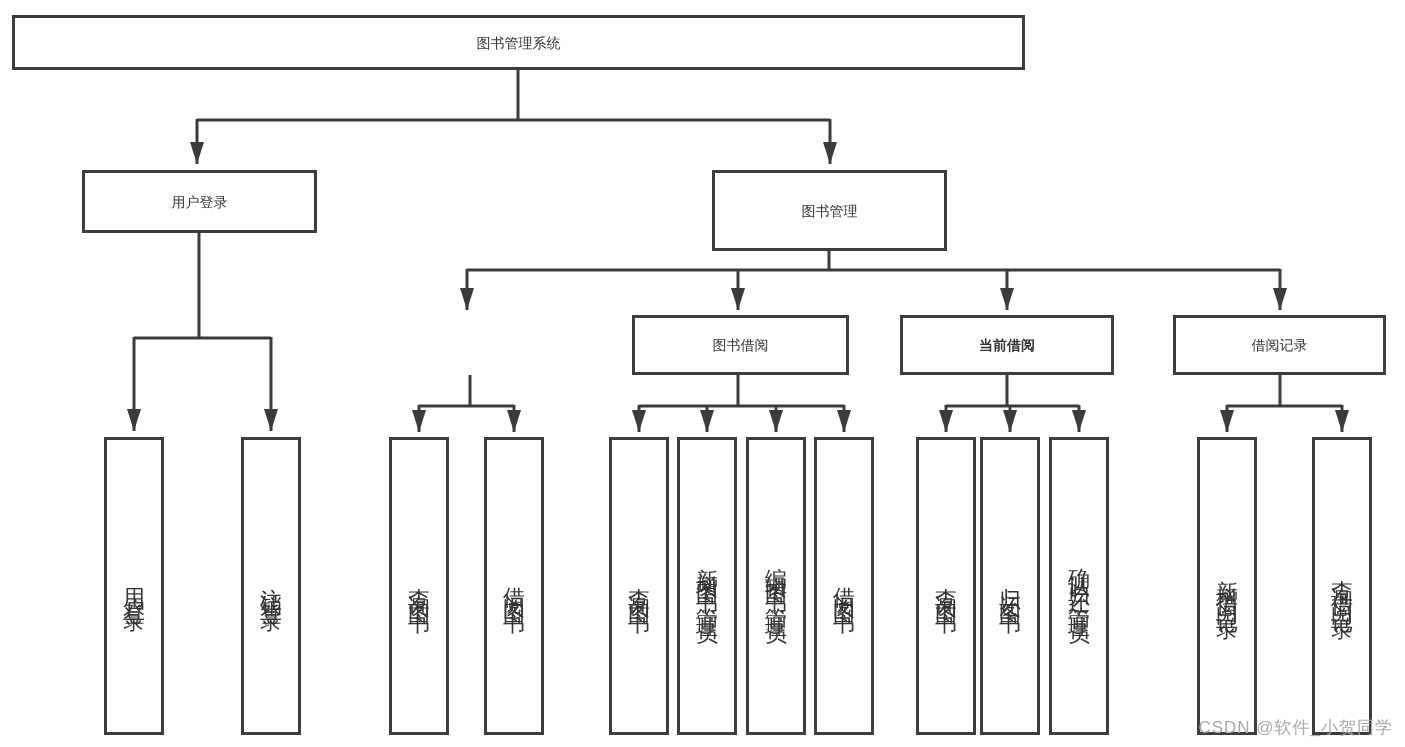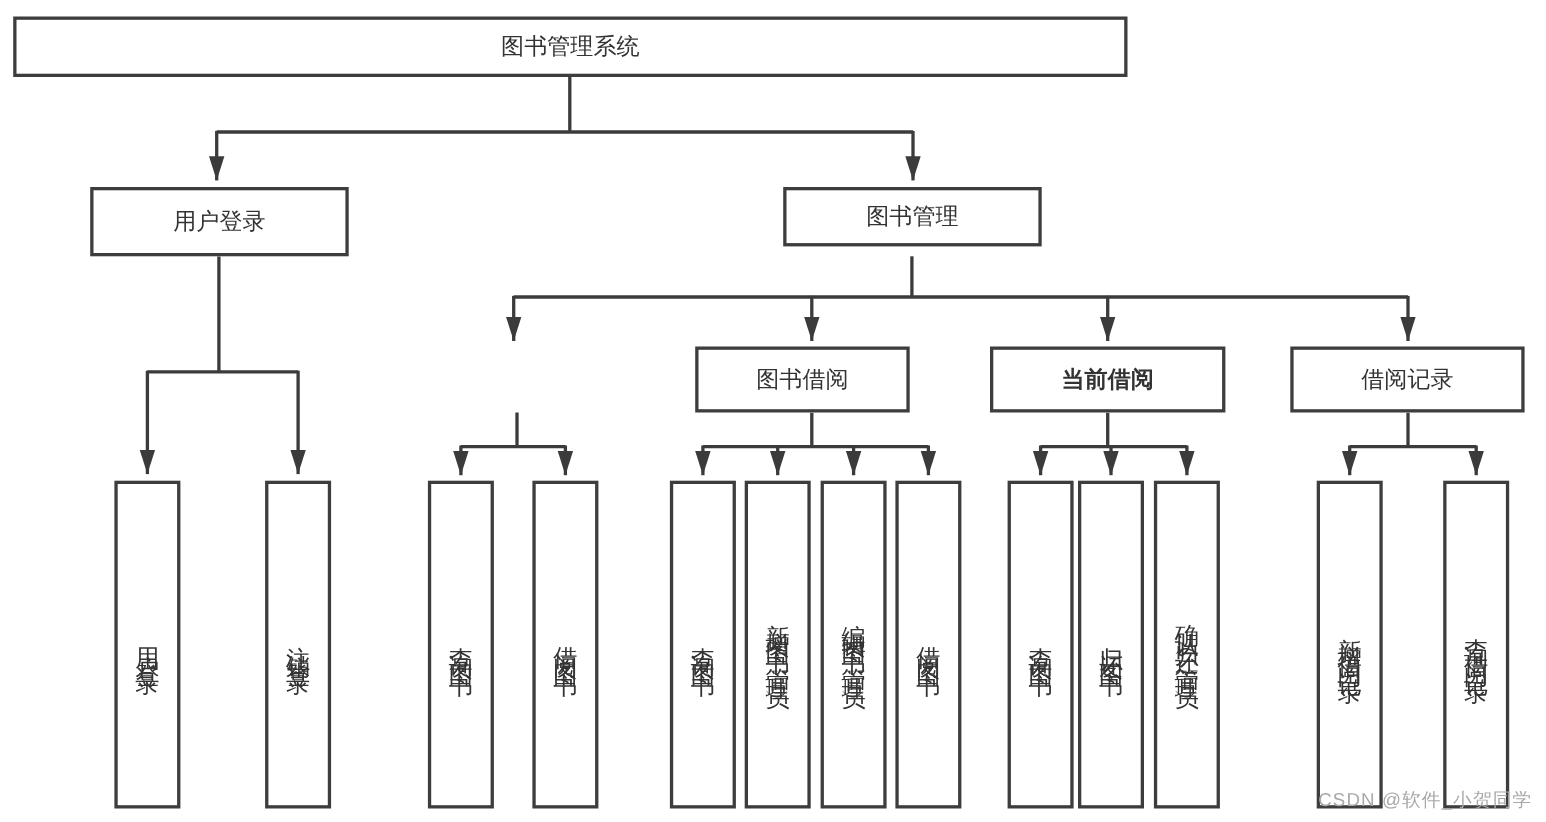--- a/index.html
+++ b/index.html
@@ -25,40 +25,40 @@
   .box {
     position: absolute;
     box-sizing: border-box;
     background: #ffffff;
     border: 3px solid #3d3d3d;
     display: flex;
     align-items: center;
     justify-content: center;
     text-align: center;
     color: #333333;
-    font-size: 21px;
+    font-size: 14px;
     line-height: 1;
     white-space: nowrap;
   }
   
   .vbox {
     writing-mode: vertical-rl;
     text-orientation: mixed;
     font-size: 22px;
     letter-spacing: 8px;
     width: 60px;
     top: 437px;
     height: 298px;
   }
   
   .p-root   { left: 12px;  top: 15px;  width: 1013px; height: 55px; }
   .p-login  { left: 82px;  top: 170px; width: 235px;  height: 63px; }
-  .p-mgmt   { left: 712px; top: 170px; width: 235px;  height: 54px; }
+  .p-mgmt   { left: 712px; top: 170px; width: 235px;  height: 81px; }
   .p-l3-0   { left: 363px; top: 315px; width: 214px;  height: 60px; }
-  .p-l3-1   { left: 632px; top: 315px; width: 195px;  height: 60px; }
+  .p-l3-1   { left: 632px; top: 315px; width: 217px;  height: 60px; }
   .p-l3-2   { left: 900px; top: 315px; width: 214px;  height: 60px; font-weight: bold; }
   .p-l3-3   { left: 1173px;top: 315px; width: 213px;  height: 60px; }
   
   .p-leaf-a1 { left: 104px; }
   .p-leaf-a2 { left: 241px; }
   .p-leaf-b1 { left: 389px; }
   .p-leaf-b2 { left: 484px; }
   .p-leaf-c1 { left: 609px; }
   .p-leaf-c2 { left: 677px; }
   .p-leaf-c3 { left: 746px; }

